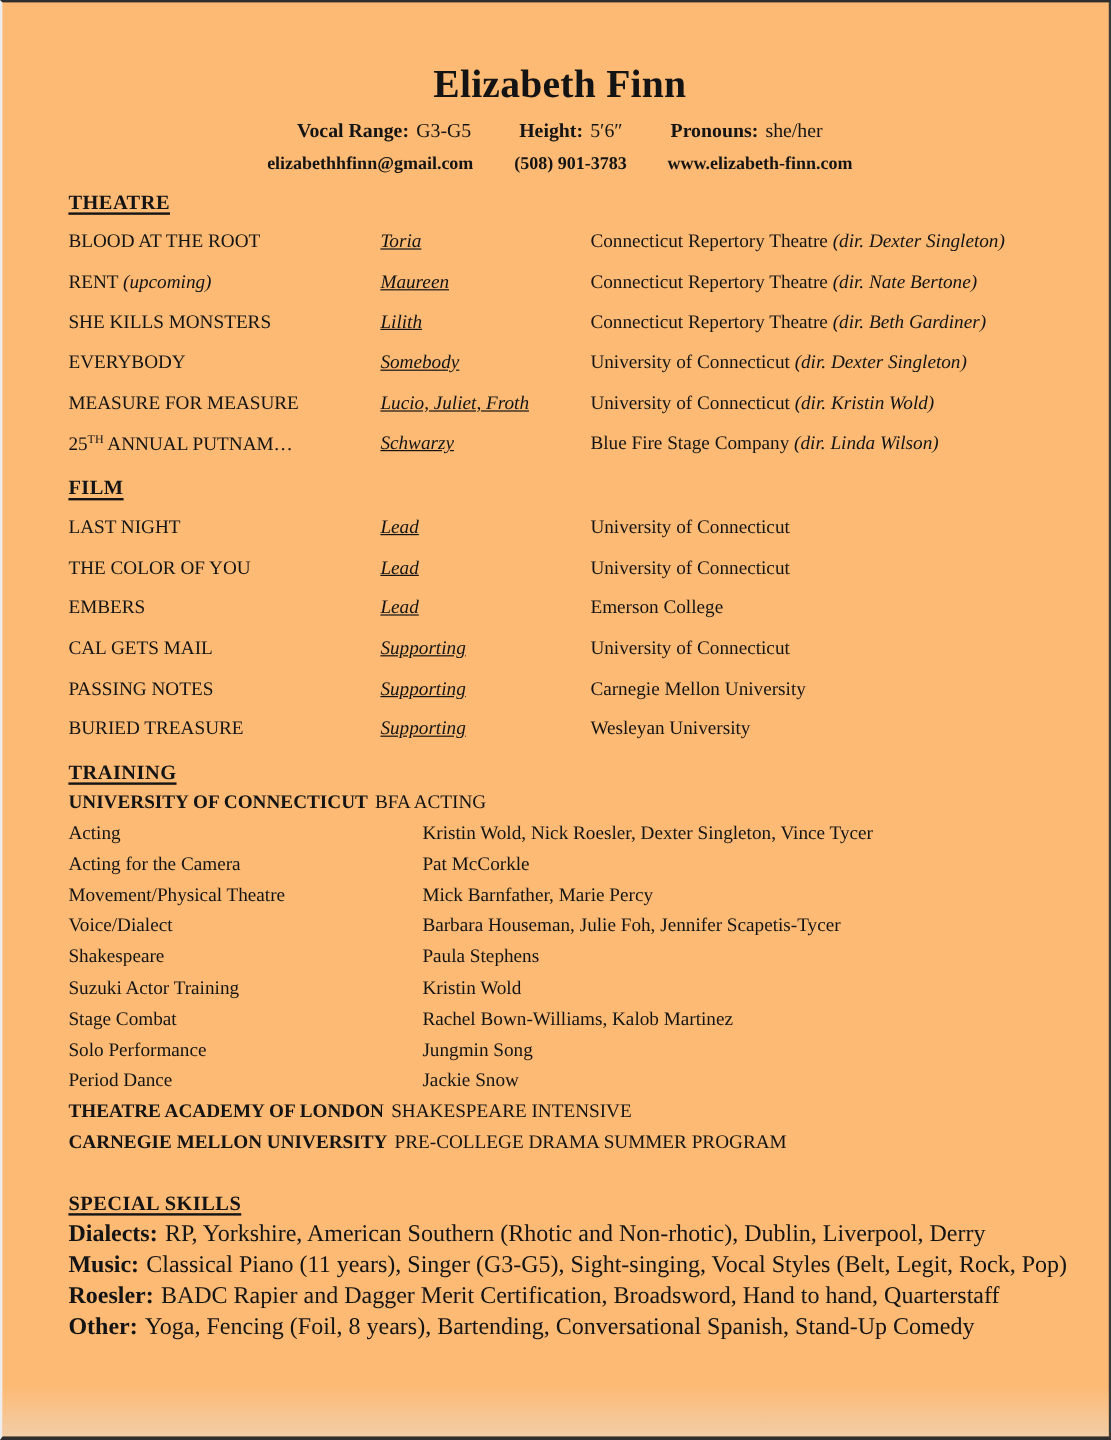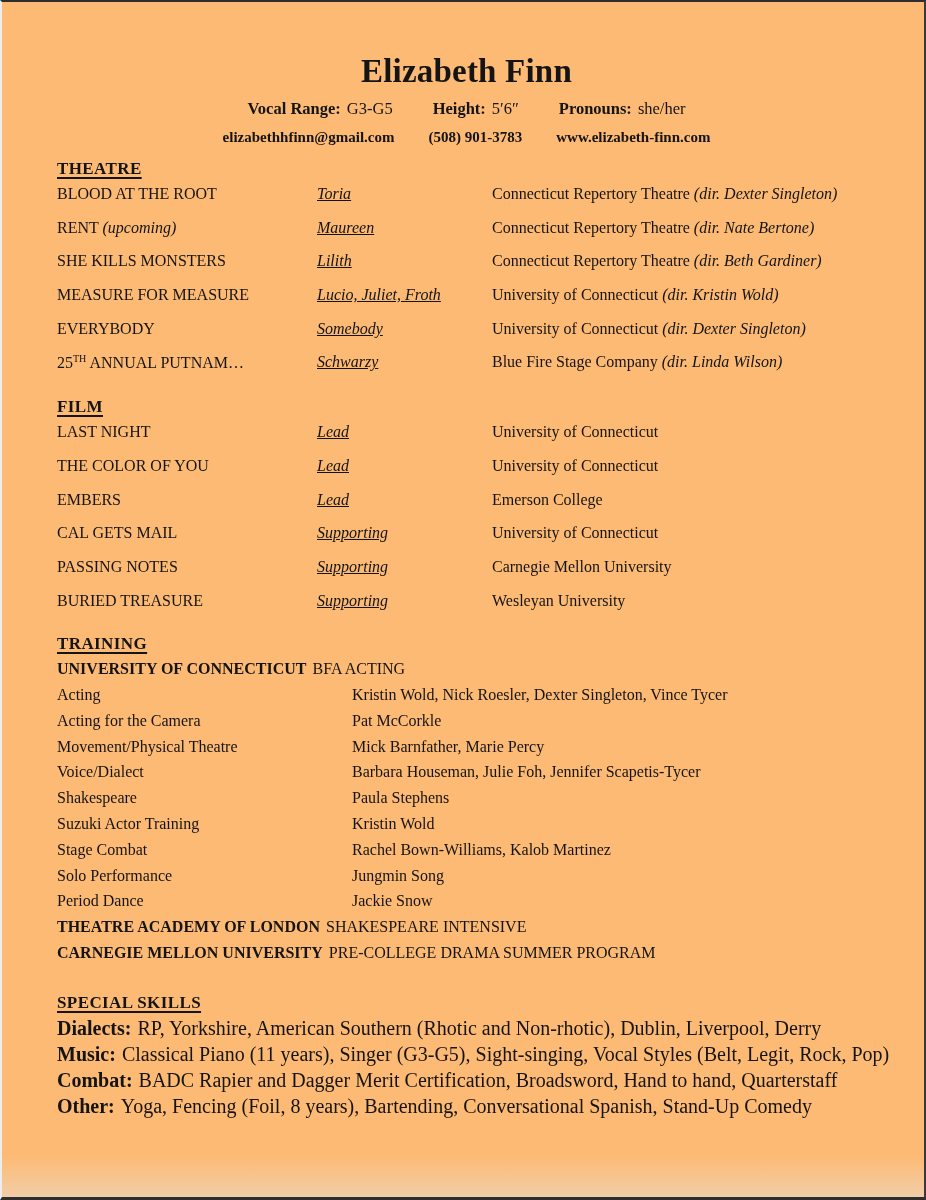--- a/index.html
+++ b/index.html
@@ -37,21 +37,21 @@
   .sec{
     font-size:17px;font-weight:bold;margin:0;letter-spacing:0.4px;
     text-decoration:underline;text-underline-offset:3px;text-decoration-thickness:1.5px;
   }
   #h-theatre{margin-top:12px;}
   #h-film{margin-top:10px;}
   #h-training{margin-top:9px;}
   #h-skills{margin-top:27px;}
 
   .credit-rows{margin-top:6px;}
-  .credit-row{display:flex;height:33.7px;align-items:flex-start;font-size:16px;white-space:nowrap;}
+  .credit-row{display:flex;height:33.7px;align-items:center;font-size:16px;white-space:nowrap;}
   .c-title{width:260px;flex:none;}
   .c-title sup{font-size:10px;}
   .c-role{width:175px;flex:none;font-style:italic;text-decoration:underline;}
   .c-venue{flex:1;}
 
   #training-lines{margin-top:2px;}
   .training-line{display:flex;height:25.8px;align-items:center;font-size:16px;white-space:nowrap;}
   .program-line b{margin-right:6px;}
   .t-course{width:295px;flex:none;}
   .t-instr{flex:1;}
@@ -91,28 +91,28 @@
           <span class="c-title">RENT <i>(upcoming)</i></span>
           <span class="c-role">Maureen</span>
           <span class="c-venue">Connecticut Repertory Theatre <i>(dir. Nate Bertone)</i></span>
         </div>
         <div class="credit-row">
           <span class="c-title">SHE KILLS MONSTERS</span>
           <span class="c-role">Lilith</span>
           <span class="c-venue">Connecticut Repertory Theatre <i>(dir. Beth Gardiner)</i></span>
         </div>
         <div class="credit-row">
+          <span class="c-title">EVERYBODY</span>
+          <span class="c-role">Somebody</span>
+          <span class="c-venue">University of Connecticut <i>(dir. Dexter Singleton)</i></span>
+        </div>
+        <div class="credit-row">
           <span class="c-title">MEASURE FOR MEASURE</span>
           <span class="c-role">Lucio, Juliet, Froth</span>
           <span class="c-venue">University of Connecticut <i>(dir. Kristin Wold)</i></span>
-        </div>
-        <div class="credit-row">
-          <span class="c-title">EVERYBODY</span>
-          <span class="c-role">Somebody</span>
-          <span class="c-venue">University of Connecticut <i>(dir. Dexter Singleton)</i></span>
         </div>
         <div class="credit-row">
           <span class="c-title">25<sup>TH</sup> ANNUAL PUTNAM…</span>
           <span class="c-role">Schwarzy</span>
           <span class="c-venue">Blue Fire Stage Company <i>(dir. Linda Wilson)</i></span>
         </div>
       </div>
 
     <h2 class="sec" id="h-film">FILM</h2>
     <div class="credit-rows" id="film-rows">
@@ -204,21 +204,21 @@
     <div id="skills-lines">
         <div class="skill-line">
           <b>Dialects:</b>
           <span>RP, Yorkshire, American Southern (Rhotic and Non-rhotic), Dublin, Liverpool, Derry</span>
         </div>
         <div class="skill-line">
           <b>Music:</b>
           <span>Classical Piano (11 years), Singer (G3-G5), Sight-singing, Vocal Styles (Belt, Legit, Rock, Pop)</span>
         </div>
         <div class="skill-line">
-          <b>Combat:</b>
+          <b>Roesler:</b>
           <span>BADC Rapier and Dagger Merit Certification, Broadsword, Hand to hand, Quarterstaff</span>
         </div>
         <div class="skill-line">
           <b>Other:</b>
           <span>Yoga, Fencing (Foil, 8 years), Bartending, Conversational Spanish, Stand-Up Comedy</span>
         </div>
       </div>
 
   </div>
 </div>

